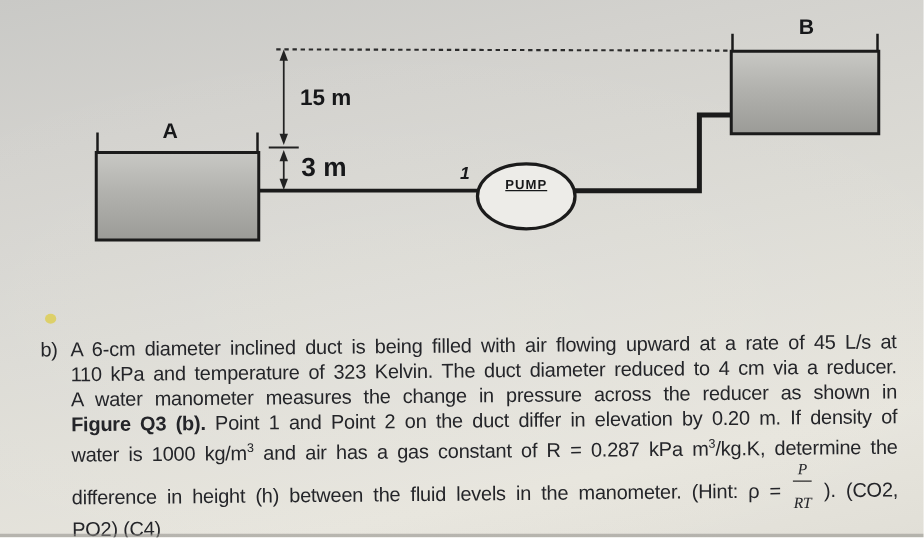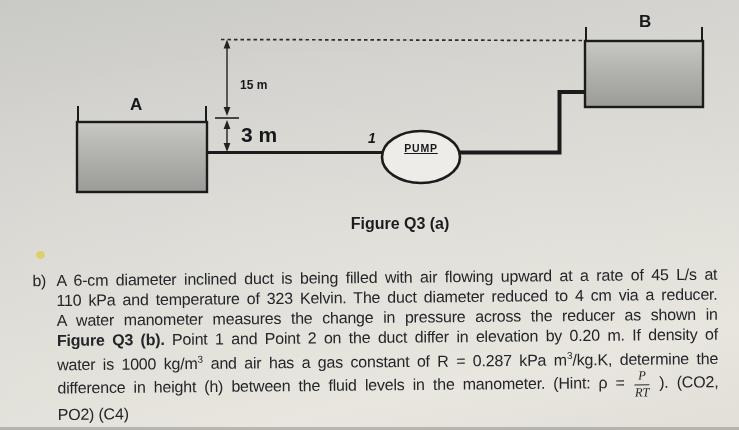--- a/index.html
+++ b/index.html
@@ -10,21 +10,21 @@
     background:
       radial-gradient(120% 90% at 45% 60%, rgba(255,255,255,0.10), rgba(0,0,0,0) 60%),
       linear-gradient(168deg,#c9c9c6 0%, #d3d2ce 22%, #dcdbd5 50%, #e7e5dd 82%, #e1dfd7 100%);
     font-family:"Liberation Sans", sans-serif;
     color:#202124;
   }
   svg.diagram{position:absolute;left:0;top:0;}
   .lbl{position:absolute;font-weight:bold;color:#17181a;line-height:1;}
   .lbl-a{left:130px;top:96px;font-size:17px;}
   .lbl-b{left:639px;top:13px;font-size:17px;}
-  .lbl-15{left:240px;top:79px;font-size:12px;}
+  .lbl-15{left:240px;top:69px;font-size:18px;}
   .lbl-3{left:241px;top:124px;font-size:21px;}
   .lbl-1{left:368px;top:131px;font-size:14px;font-style:italic;}
   .lbl-pump{left:383px;top:143px;width:76px;text-align:center;font-size:10.5px;letter-spacing:0.8px;text-decoration:underline;}
   .caption{position:absolute;left:320px;top:215px;width:160px;text-align:center;
     font-weight:bold;font-size:16px;color:#1b1c1e;}
   .question{
     position:absolute;left:57px;top:271px;width:661px;
     font-size:16px;line-height:20px;letter-spacing:-0.2px;
     transform:rotate(-0.55deg);transform-origin:0 50%;
     color:#242529;
@@ -33,21 +33,21 @@
   .qline{text-align:justify;text-align-last:justify;}
   .qline.last{text-align:left;text-align-last:left;}
   .b{font-weight:bold;}
   sup{font-size:10px;letter-spacing:0;}
   .frac{
     display:inline-block;vertical-align:-8px;text-align:center;text-align-last:center;
     font-family:"Liberation Serif", serif;font-style:italic;
     font-size:12.5px;line-height:1.08;margin:0 2px;
   }
   .frac .num{display:block;border-bottom:1.2px solid #2a2a2a;padding:0 3px 1px;}
-  .frac .den{display:block;padding-top:1px;}
+  .frac .den{display:block;padding-top:11px;}
   .dot{position:absolute;left:36px;top:251px;width:9px;height:8px;border-radius:50%;
     background:#ddd069;filter:blur(0.6px);}
   .edge{position:absolute;left:0;bottom:0;width:100%;height:3px;background:#8f8e89;opacity:0.55;}
 </style>
 </head>
 <body>
 
 <div class="page">
 
   <svg class="diagram" width="739" height="430" viewBox="0 0 739 430">
@@ -84,21 +84,20 @@
     <path d="M227 152 L223.6 143 L230.4 143 Z" fill="#222"></path>
   </svg>
 
   <div class="lbl lbl-a">A</div>
   <div class="lbl lbl-b">B</div>
   <div class="lbl lbl-15">15 m</div>
   <div class="lbl lbl-3">3 m</div>
   <div class="lbl lbl-1">1</div>
   <div class="lbl lbl-pump">PUMP</div>
 
-  <div class="caption">Figure Q3 (a)</div>
 
   <div class="question">
     <span class="item">b)</span>
     <div class="qline"><span>A 6-cm diameter inclined duct is being filled with air flowing upward at a rate of 45 L/s at</span></div>
     <div class="qline"><span>110 kPa and temperature of 323 Kelvin. The duct diameter reduced to 4 cm via a reducer.</span></div>
     <div class="qline"><span>A water manometer measures the change in pressure across the reducer as shown in</span></div>
     <div class="qline"><span class="b">Figure Q3 (b).</span><span> Point 1 and Point 2 on the duct differ in elevation by 0.20 m. If density of</span></div>
     <div class="qline"><span>water is 1000 kg/m</span><sup>3</sup><span> and air has a gas constant of R = 0.287 kPa m</span><sup>3</sup><span>/kg.K, determine the</span></div>
     <div class="qline"><span>difference in height (h) between the fluid levels in the manometer. (Hint: ρ = </span><span class="frac"><span class="num">P</span><span class="den">RT</span></span><span> ). (CO2,</span></div>
     <div class="qline last"><span>PO2) (C4)</span></div>

